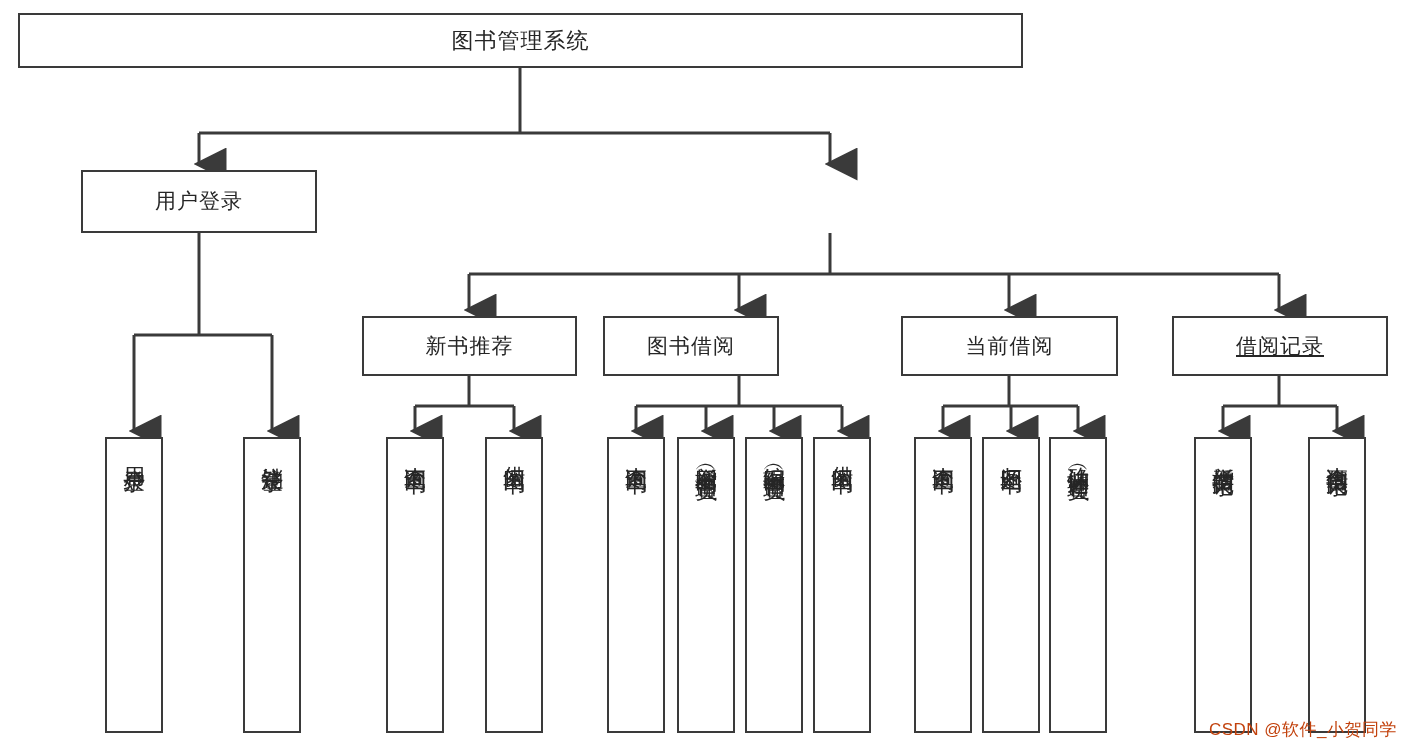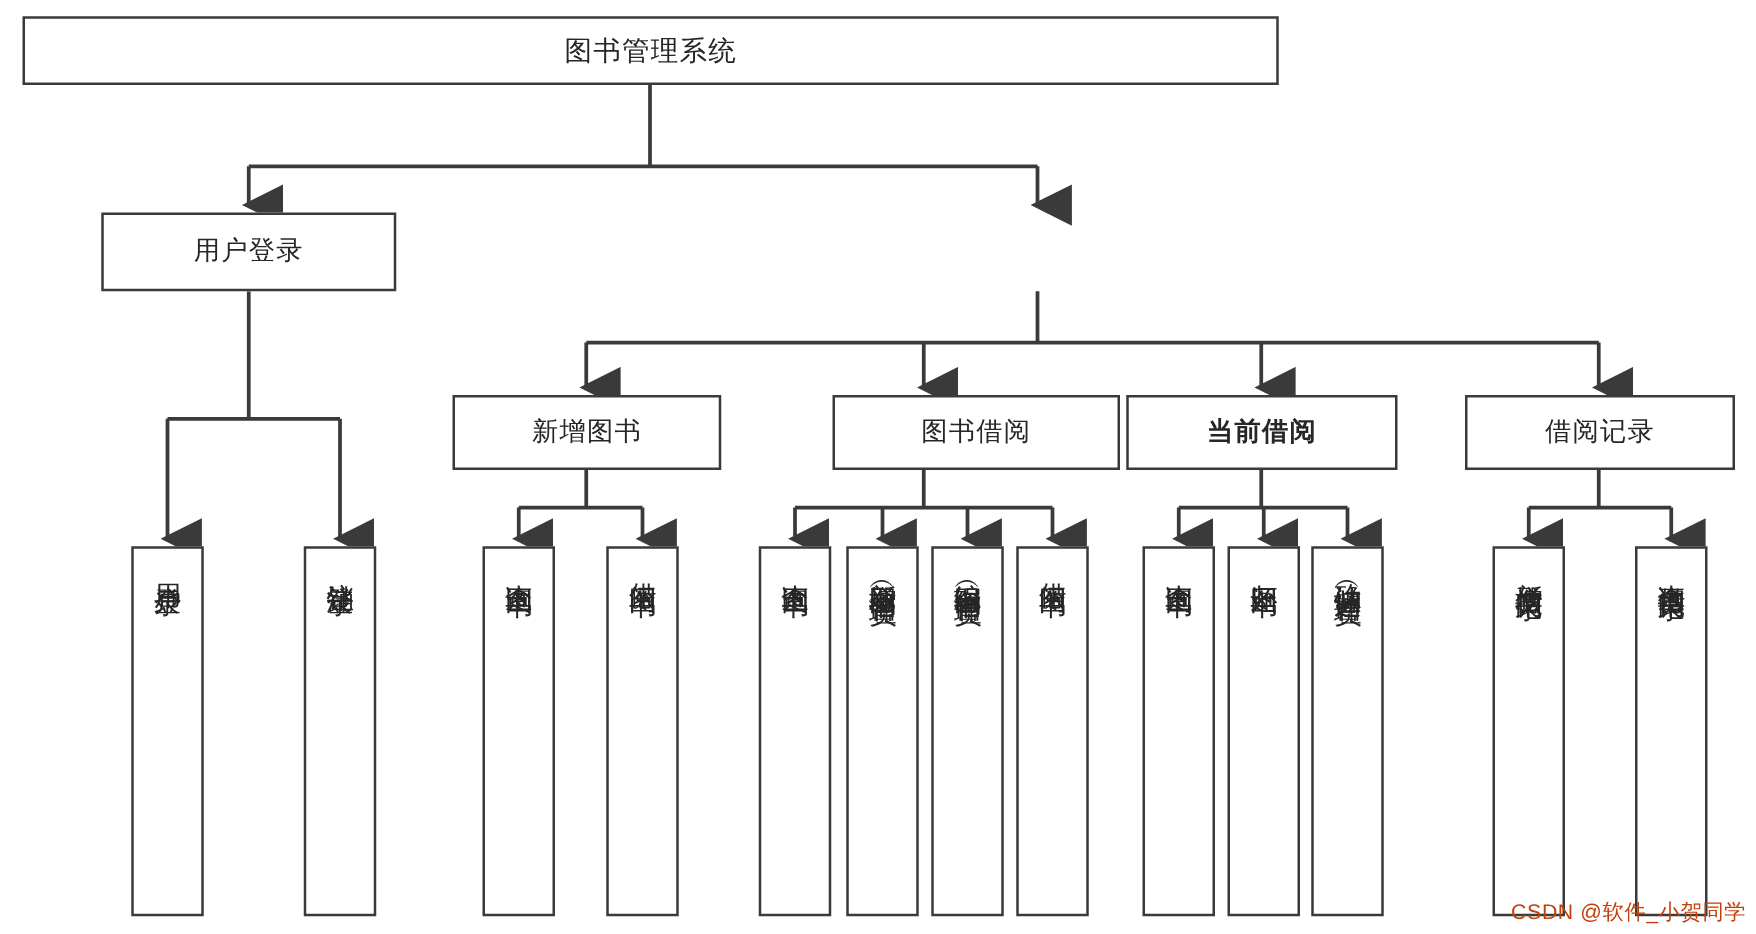--- a/index.html
+++ b/index.html
@@ -133,29 +133,29 @@
 
   <div class="node horizontal root" style="left:18px; top:13px; width:1005px; height:55px;">
     <span class="node-label">图书管理系统</span>
   </div>
 
   <div class="node horizontal" style="left:81px; top:170px; width:236px; height:63px;">
     <span class="node-label">用户登录</span>
   </div>
 
   <div class="node horizontal" style="left:362px; top:316px; width:215px; height:60px;">
-    <span class="node-label">新增图书</span>
-  </div>
-  <div class="node horizontal" style="left:666px; top:316px; width:230px; height:60px;">
+    <span class="node-label">新书推荐</span>
+  </div>
+  <div class="node horizontal" style="left:603px; top:316px; width:176px; height:60px;">
     <span class="node-label">图书借阅</span>
   </div>
-  <div class="node horizontal" style="left:901px; top:316px; width:217px; height:60px;font-weight:bold;">
+  <div class="node horizontal" style="left:901px; top:316px; width:217px; height:60px;">
     <span class="node-label">当前借阅</span>
   </div>
-  <div class="node horizontal" style="left:1172px; top:316px; width:216px; height:60px;">
+  <div class="node horizontal" style="left:1172px; top:316px; width:216px; height:60px;text-decoration:underline;">
     <span class="node-label">借阅记录</span>
   </div>
 
   <div class="node vertical" style="left:105px; top:437px; width:58px; height:296px;">
     <span class="node-label">用户登录</span>
   </div>
   <div class="node vertical" style="left:243px; top:437px; width:58px; height:296px;">
     <span class="node-label">注销登录</span>
   </div>
 

